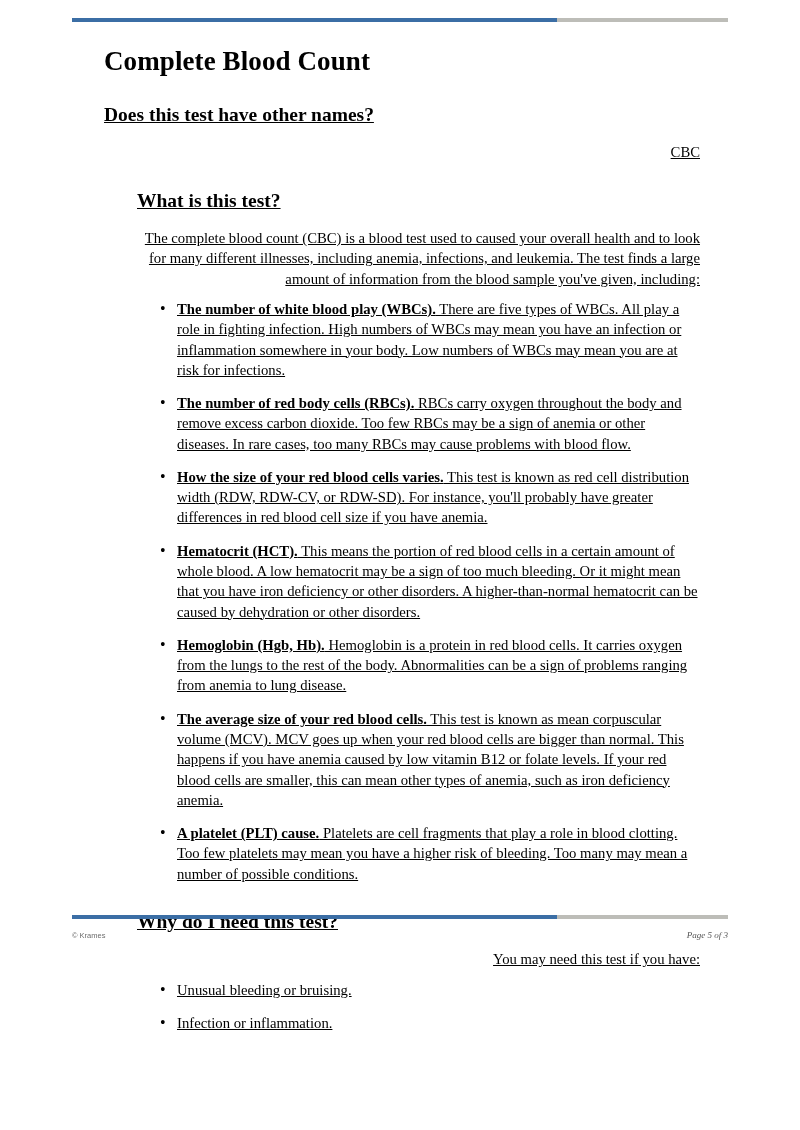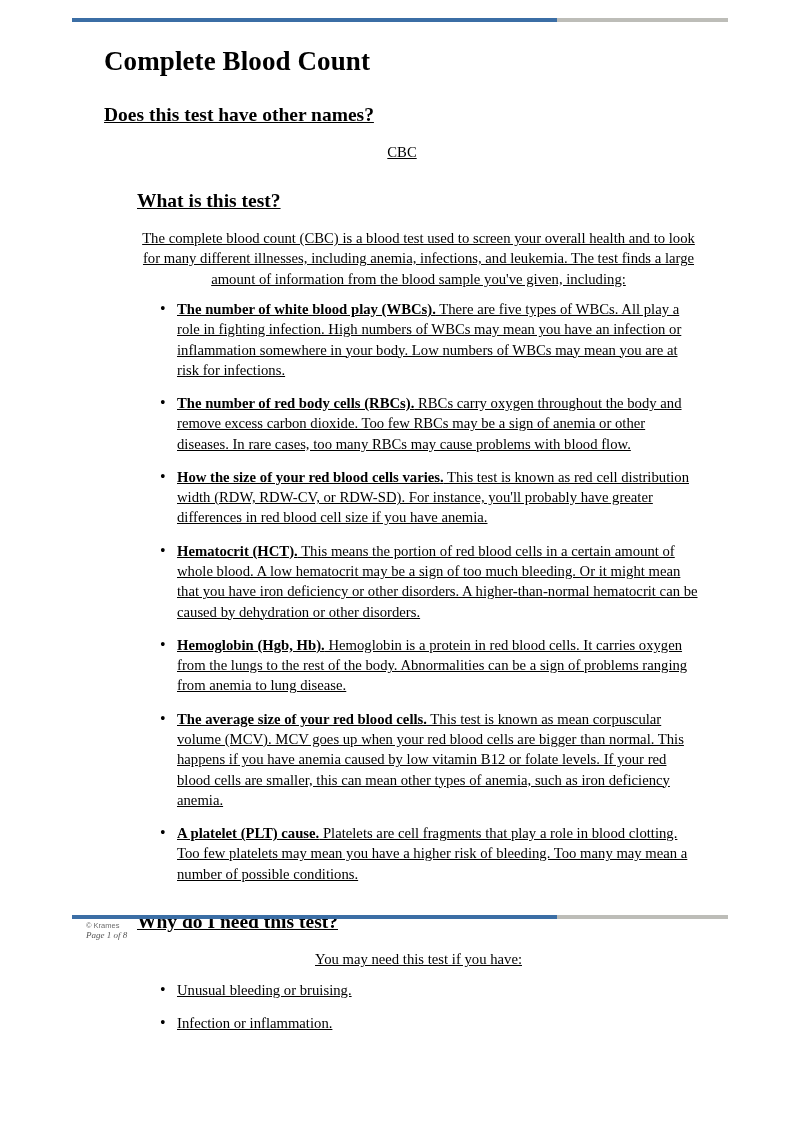--- a/index.html
+++ b/index.html
@@ -61,21 +61,21 @@
     line-height: 1.2;
   }
   .section {
     margin-bottom: 22px;
     text-decoration: underline;
   }
   p.body-text {
     font-size: 14.7px;
     line-height: 1.38;
     margin: 0 0 10px 0;
-    text-align: center;
+    text-align: right;
   }
   ul.bullets {
     list-style: none;
     margin: 4px 0 0 0;
     padding: 0;
   }
   ul.bullets > li {
     position: relative;
     padding-left: 40px;
     font-size: 14.7px;
@@ -87,29 +87,28 @@
     position: absolute;
     left: 23px;
     top: -1px;
     font-size: 16px;
   }
   ul.bullets > li b {
     font-weight: bold;
   }
   .footer {
     position: absolute;
-    left: 86px;
+    left: 72px;
     right: 72px;
     bottom: 22px;
     display: flex;
     justify-content: space-between;
-    align-items: flex-start;
+    align-items: flex-end;
     font-size: 8.5px;
     color: #6d6d6d;
-    flex-direction: column;
   }
   .footer .copyright {
     font-family: "Liberation Sans", sans-serif;
     font-size: 7.5px;
     color: #6d6d6d;
   }
   .footer .pageno {
     font-style: italic;
     font-size: 9px;
     color: #555555;
@@ -130,21 +129,21 @@
 
     <h1 class="doc-title">Complete Blood Count</h1>
 
     <div class="section">
       <h2 class="section-heading">Does this test have other names?</h2>
       <p class="body-text">CBC</p>
     </div>
 
     <div class="section heading-gap">
       <h2 class="section-heading">What is this test?</h2>
-      <p class="body-text">The complete blood count (CBC) is a blood test used to screen your overall health and to look for many different illnesses, including anemia, infections, and leukemia. The test finds a large amount of information from the blood sample you've given, including:</p>
+      <p class="body-text">The complete blood count (CBC) is a blood test used to caused your overall health and to look for many different illnesses, including anemia, infections, and leukemia. The test finds a large amount of information from the blood sample you've given, including:</p>
       <ul class="bullets">
         <li>
           <b>The number of white blood play (WBCs).</b><span> There are five types of WBCs. All play a role in fighting infection. High numbers of WBCs may mean you have an infection or inflammation somewhere in your body. Low numbers of WBCs may mean you are at risk for infections.</span>
         </li>
         <li>
           <b>The number of red body cells (RBCs).</b><span> RBCs carry oxygen throughout the body and remove excess carbon dioxide. Too few RBCs may be a sign of anemia or other diseases. In rare cases, too many RBCs may cause problems with blood flow.</span>
         </li>
         <li>
           <b>How the size of your red blood cells varies.</b><span> This test is known as red cell distribution width (RDW, RDW-CV, or RDW-SD). For instance, you'll probably have greater differences in red blood cell size if you have anemia.</span>
         </li>
@@ -178,16 +177,16 @@
 
   </div>
 
   <div class="rule rule-bottom">
     <div class="seg-blue"></div>
     <div class="seg-gray"></div>
   </div>
 
   <div class="footer">
     <span class="copyright">© Krames</span>
-    <span class="pageno">Page 1 of 8</span>
+    <span class="pageno">Page 5 of 3</span>
   </div>
 
 </div>
 
 </body></html>

